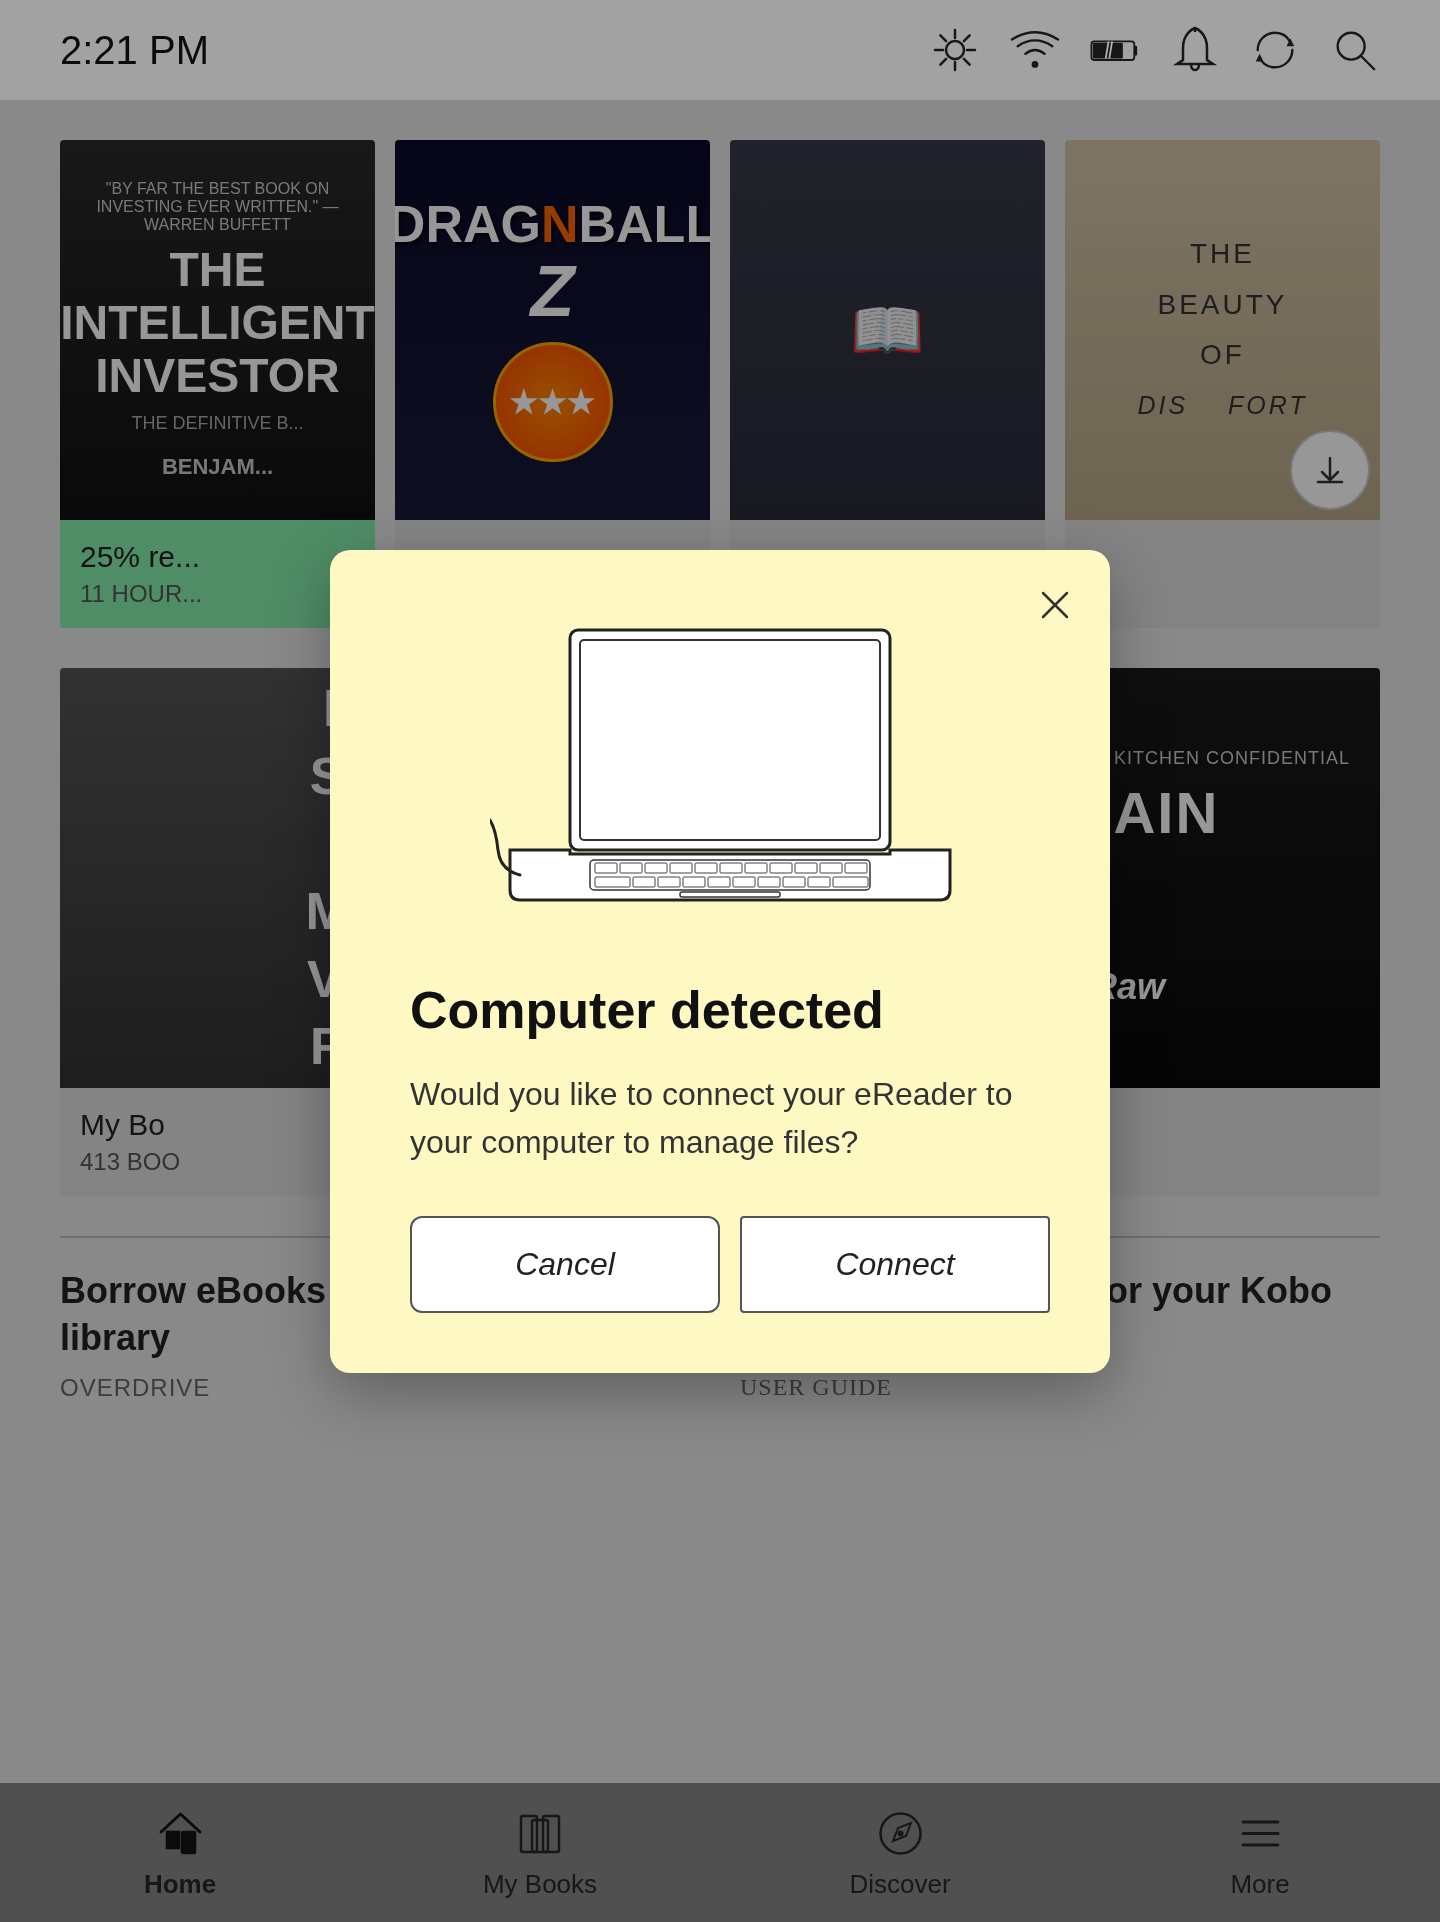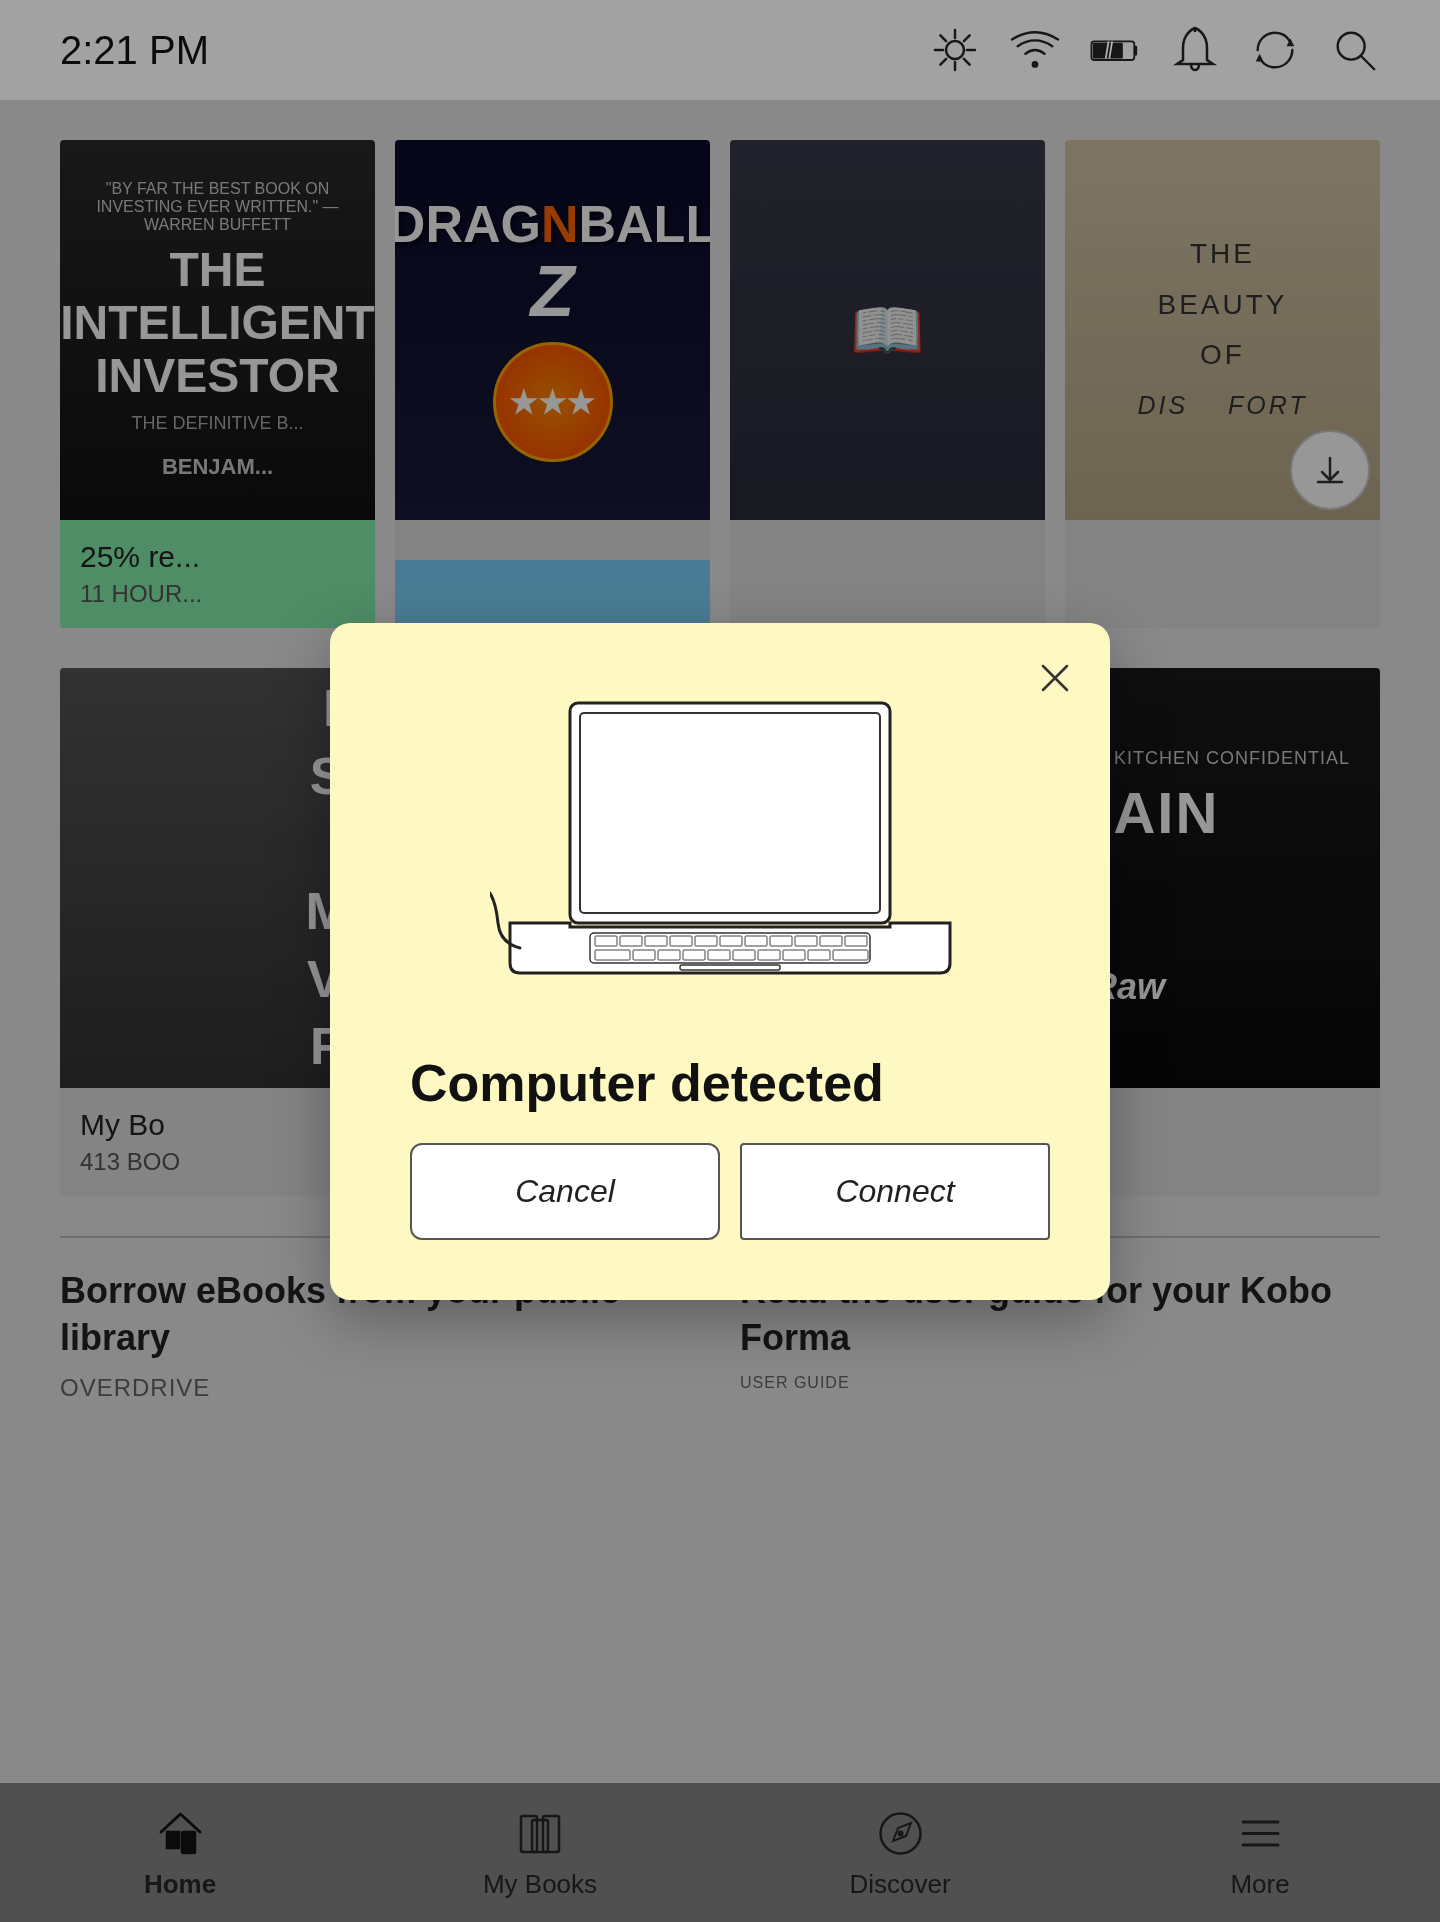--- a/index.html
+++ b/index.html
@@ -383,21 +383,21 @@
     </div>
   </div>
 
   <div style="display:flex;gap:40px;padding:40px 60px 0;">
     <div style="flex:1;padding:30px 0;border-top:2px solid #bbb;">
       <div style="font-size:36px;font-weight:600;color:#222;line-height:1.3;margin-bottom:12px;">Borrow eBooks from your public library</div>
       <div style="font-size:24px;color:#666;text-transform:uppercase;letter-spacing:1px;">OVERDRIVE</div>
     </div>
     <div style="flex:1;padding:30px 0;border-top:2px solid #bbb;">
       <div style="font-size:36px;font-weight:600;color:#222;line-height:1.3;margin-bottom:12px;">Read the user guide for your Kobo Forma</div>
-      <div style="font-size:16px;color:#666;text-transform:uppercase;letter-spacing:1px;">USER GUIDE</div>
+      <div style="font-size:24px;color:#666;text-transform:uppercase;letter-spacing:1px;font-family:Liberation Serif, serif;">USER GUIDE</div>
     </div>
   </div>
 </div>
 
 <div class="bottom-nav">
 
   <div class="nav-item active">
     <div class="nav-icon">
       <svg width="55" height="55" viewBox="0 0 55 55" fill="none">
         <path d="M8 26 L27.5 8 L47 26" stroke="#111" stroke-width="3" fill="none" stroke-linecap="round" stroke-linejoin="round"></path>
@@ -489,19 +489,20 @@
         </g>
 
         <rect x="190" y="282" width="100" height="5" rx="2" stroke="#333" stroke-width="1.5" fill="none"></rect>
 
         <path d="M30 265 Q10 260 8 240 Q6 220 0 210" stroke="#222" stroke-width="3" fill="none" stroke-linecap="round"></path>
       </svg>
     </div>
 
     <h2 class="modal-title">Computer detected</h2>
 
+    <p class="modal-body">Would you like to connect your eReader to your computer to manage files?</p>
 
     <div class="modal-actions">
       <button class="btn-cancel">Cancel</button>
       <button class="btn-connect">Connect</button>
     </div>
   </div>
 </div>
 
 </body></html>

